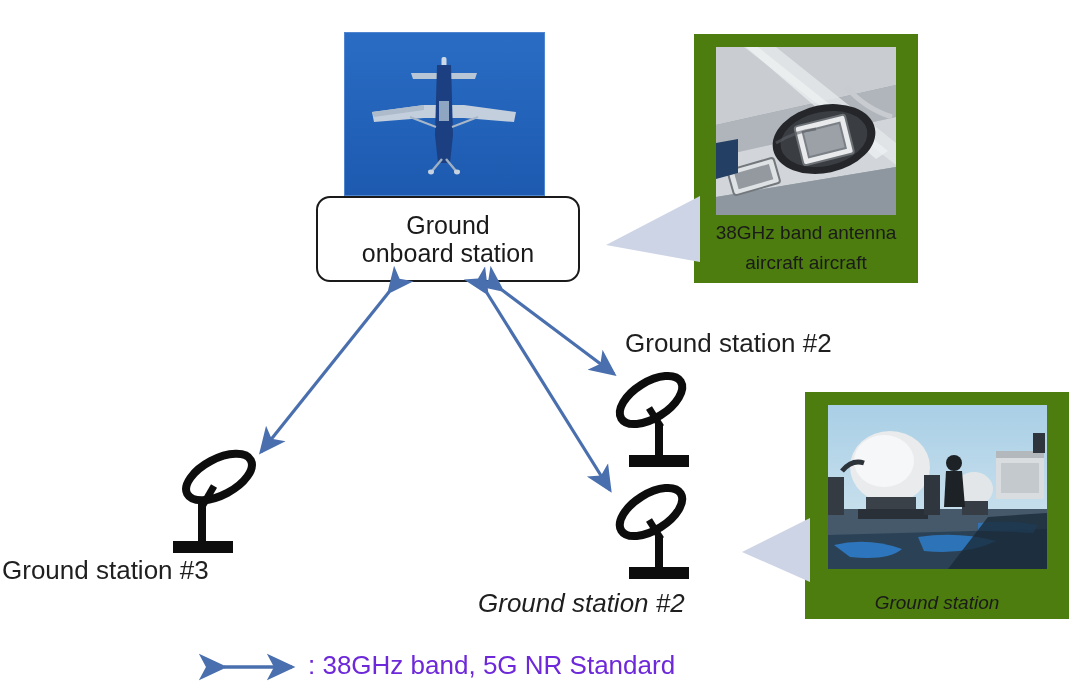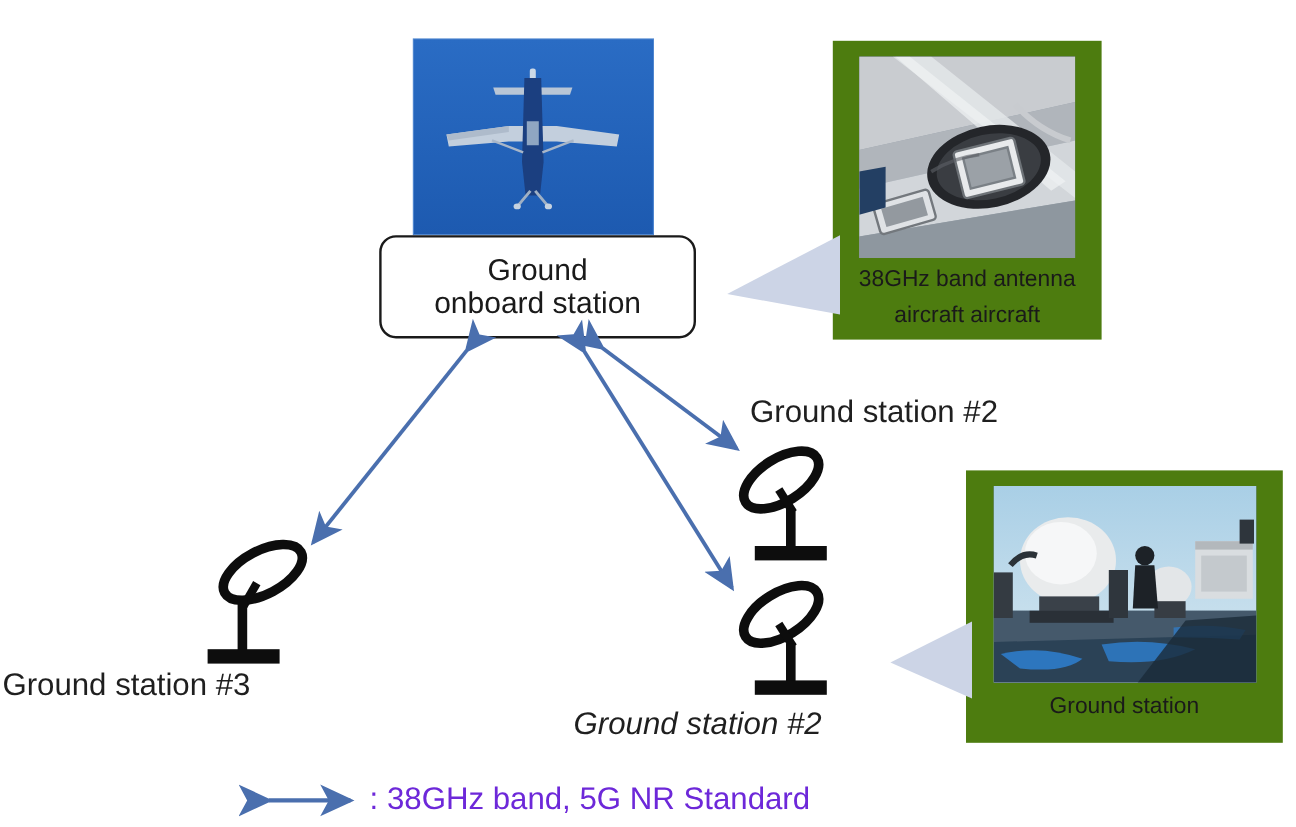--- a/index.html
+++ b/index.html
@@ -102,21 +102,22 @@
     box-sizing: border-box;
   }
   #callout-ground .photo {
     width: 219px;
     height: 164px;
     background: #6f8aa6;
     overflow: hidden;
     position: relative;
   }
   #callout-ground .cap {
-    margin-top: 8px;
+    margin-top: 22px;
+    font-style: italic;
   }
 
   
   .lbl {
     position: absolute;
     font-size: 26px;
     color: #1f1f1f;
     white-space: nowrap;
   }
   #lbl-gs1 { left: 625px; top: 328px; }

